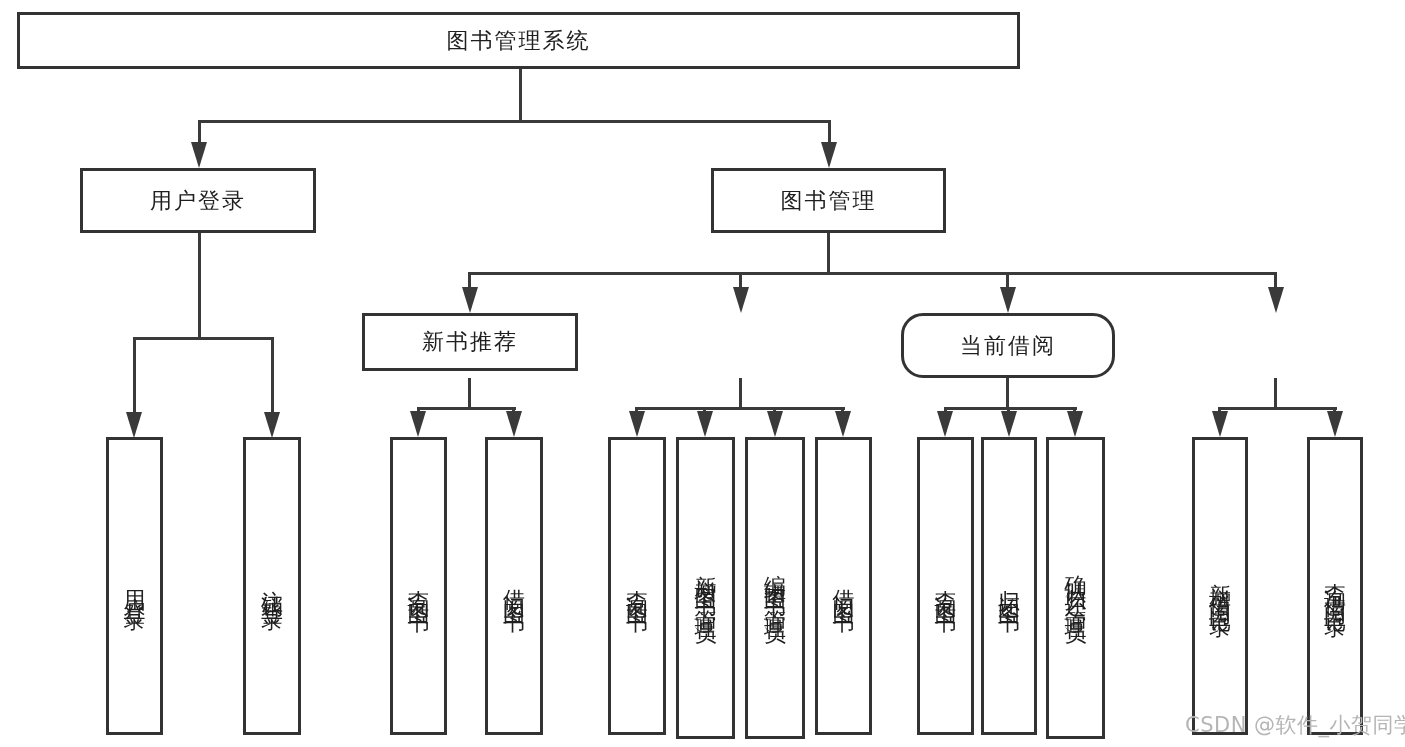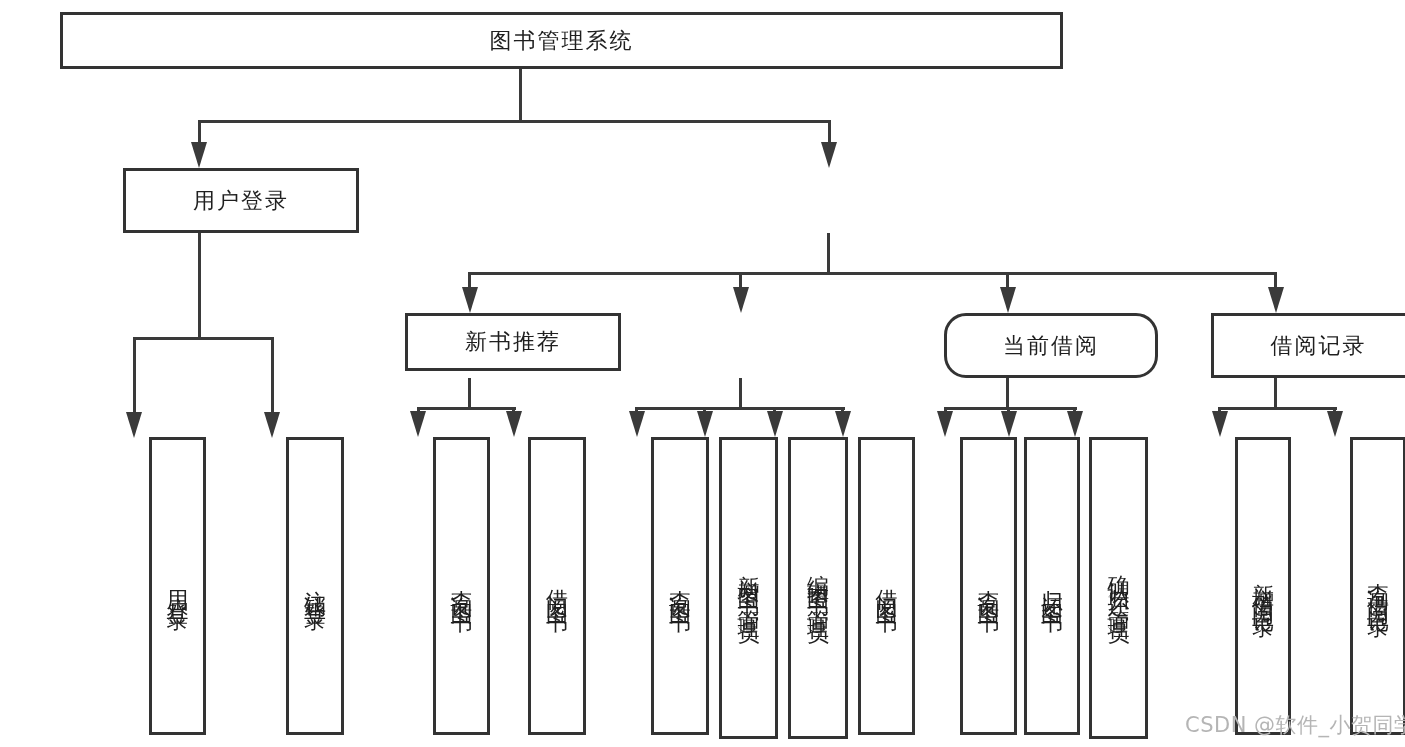--- a/index.html
+++ b/index.html
@@ -16,21 +16,20 @@
   
   .node{
     position:absolute;
     box-sizing:border-box;
     border:3px solid var(--border);
     background:#ffffff;
     display:flex;
     align-items:center;
     justify-content:center;
     color:var(--text);
-    margin-left:43px;
   }
   .node.h{ font-size:22px; letter-spacing:2px; }
   .node.v span{
     writing-mode:vertical-rl;
     text-orientation:mixed;
     font-size:22px;
     letter-spacing:7px;
     line-height:1;
     white-space:nowrap;
   }
@@ -67,20 +66,23 @@
   <div class="vline" style="left:519px;top:69px;height:51px;"></div>
   <div class="hline" style="left:198px;top:120px;width:633px;"></div>
   <div class="vline" style="left:198px;top:120px;height:24px;"></div>
   <div class="arrow" style="left:191px;top:142px;"></div>
   <div class="vline" style="left:828px;top:120px;height:24px;"></div>
   <div class="arrow" style="left:821px;top:142px;"></div>
 
   <div class="node h" style="left:80px;top:168px;width:236px;height:65px;">
     <span>用户登录</span>
   </div>
+  <div class="node h" style="left:711px;top:168px;width:235px;height:65px;">
+    <span>图书管理</span>
+  </div>
 
   <div class="vline" style="left:198px;top:233px;height:104px;"></div>
   <div class="hline" style="left:133px;top:337px;width:141px;"></div>
   <div class="vline" style="left:133px;top:337px;height:77px;"></div>
   <div class="arrow" style="left:126px;top:412px;"></div>
   <div class="vline" style="left:271px;top:337px;height:77px;"></div>
   <div class="arrow" style="left:264px;top:412px;"></div>
 
   <div class="vline" style="left:827px;top:233px;height:39px;"></div>
   <div class="hline" style="left:469px;top:272px;width:808px;"></div>
@@ -91,23 +93,20 @@
   <div class="vline" style="left:1006px;top:272px;height:18px;"></div>
   <div class="arrow" style="left:1000px;top:287px;"></div>
   <div class="vline" style="left:1274px;top:272px;height:18px;"></div>
   <div class="arrow" style="left:1268px;top:287px;"></div>
 
   <div class="node h" style="left:362px;top:313px;width:216px;height:58px;">
     <span>新书推荐</span>
   </div>
   <div class="node h" style="left:901px;top:313px;width:214px;height:65px;border-radius:22px;">
     <span>当前借阅</span>
-  </div>
-  <div class="node h" style="left:1168px;top:313px;width:215px;height:65px;">
-    <span>借阅记录</span>
   </div>
 
   <div class="vline" style="left:468px;top:378px;height:29px;"></div>
   <div class="hline" style="left:417px;top:407px;width:99px;"></div>
   <div class="vline" style="left:417px;top:407px;height:8px;"></div>
   <div class="arrow" style="left:410px;top:411px;"></div>
   <div class="vline" style="left:512px;top:407px;height:8px;"></div>
   <div class="arrow" style="left:506px;top:411px;"></div>
 
   <div class="vline" style="left:739px;top:378px;height:29px;"></div>

